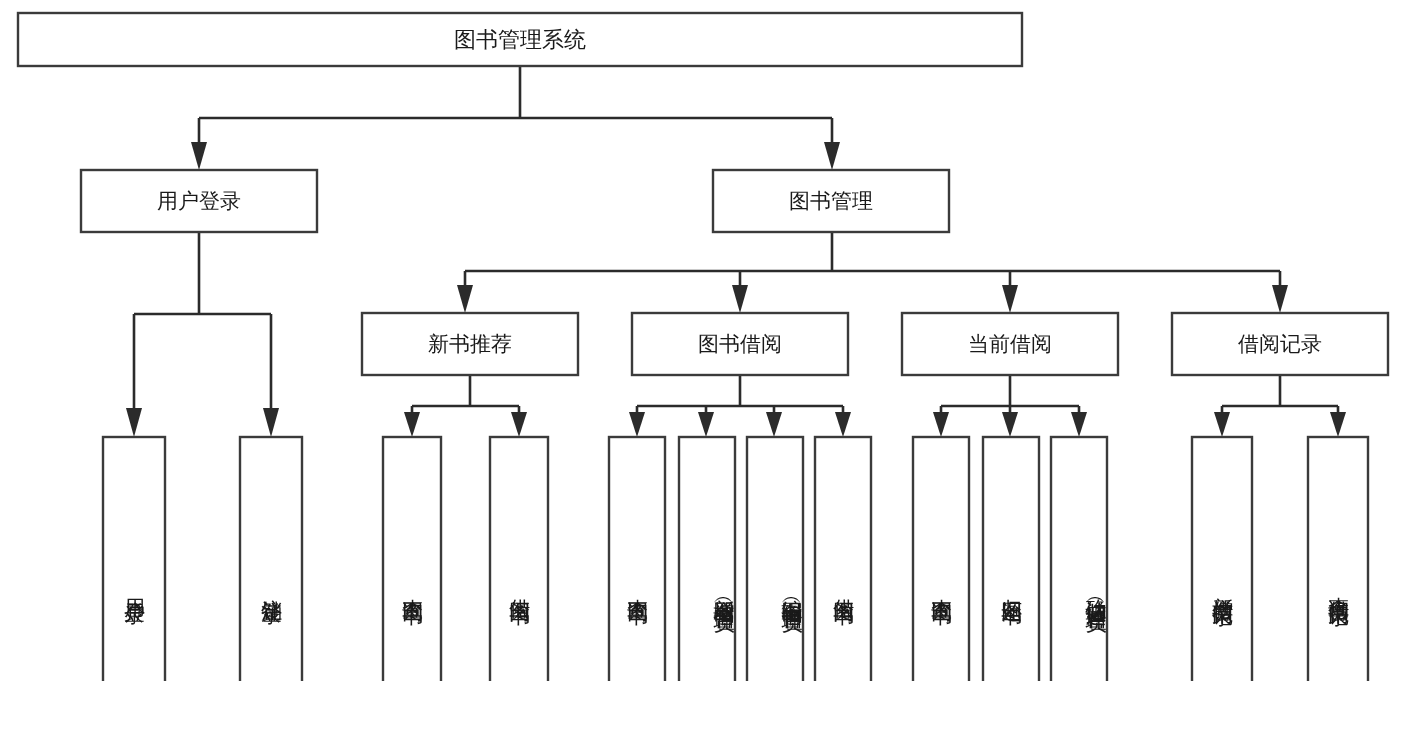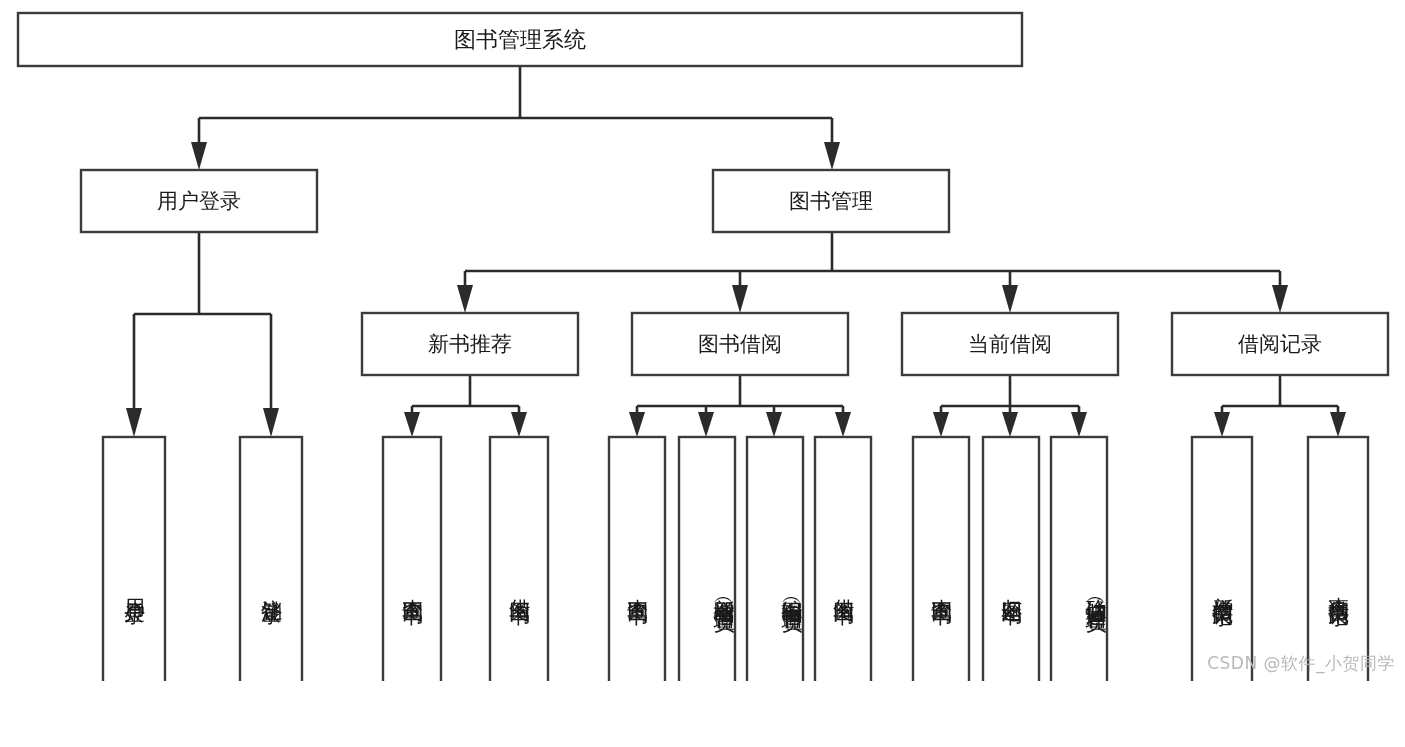--- a/index.html
+++ b/index.html
@@ -249,14 +249,13 @@
   <div class="vlabel" style="left:747px; top:437px; width:56px; height:297px; align-items:flex-start; padding-top:10px; box-sizing:border-box;">编辑图书（管理员）</div>
   <div class="vlabel" style="left:815px; top:437px; width:56px; height:297px;">借阅图书</div>
 
   <div class="vlabel" style="left:913px; top:437px; width:56px; height:297px;">查询图书</div>
   <div class="vlabel" style="left:983px; top:437px; width:56px; height:297px;">归还图书</div>
   <div class="vlabel" style="left:1051px; top:437px; width:56px; height:297px; align-items:flex-start; padding-top:10px; box-sizing:border-box;">确认归还（管理员）</div>
 
   <div class="vlabel" style="left:1192px; top:437px; width:60px; height:297px;">新增借阅记录</div>
   <div class="vlabel" style="left:1308px; top:437px; width:60px; height:297px;">查询借阅记录</div>
 
-  <div class="watermark">CSDN @软件_小贺同学</div>
 </div>
 
 </body></html>

